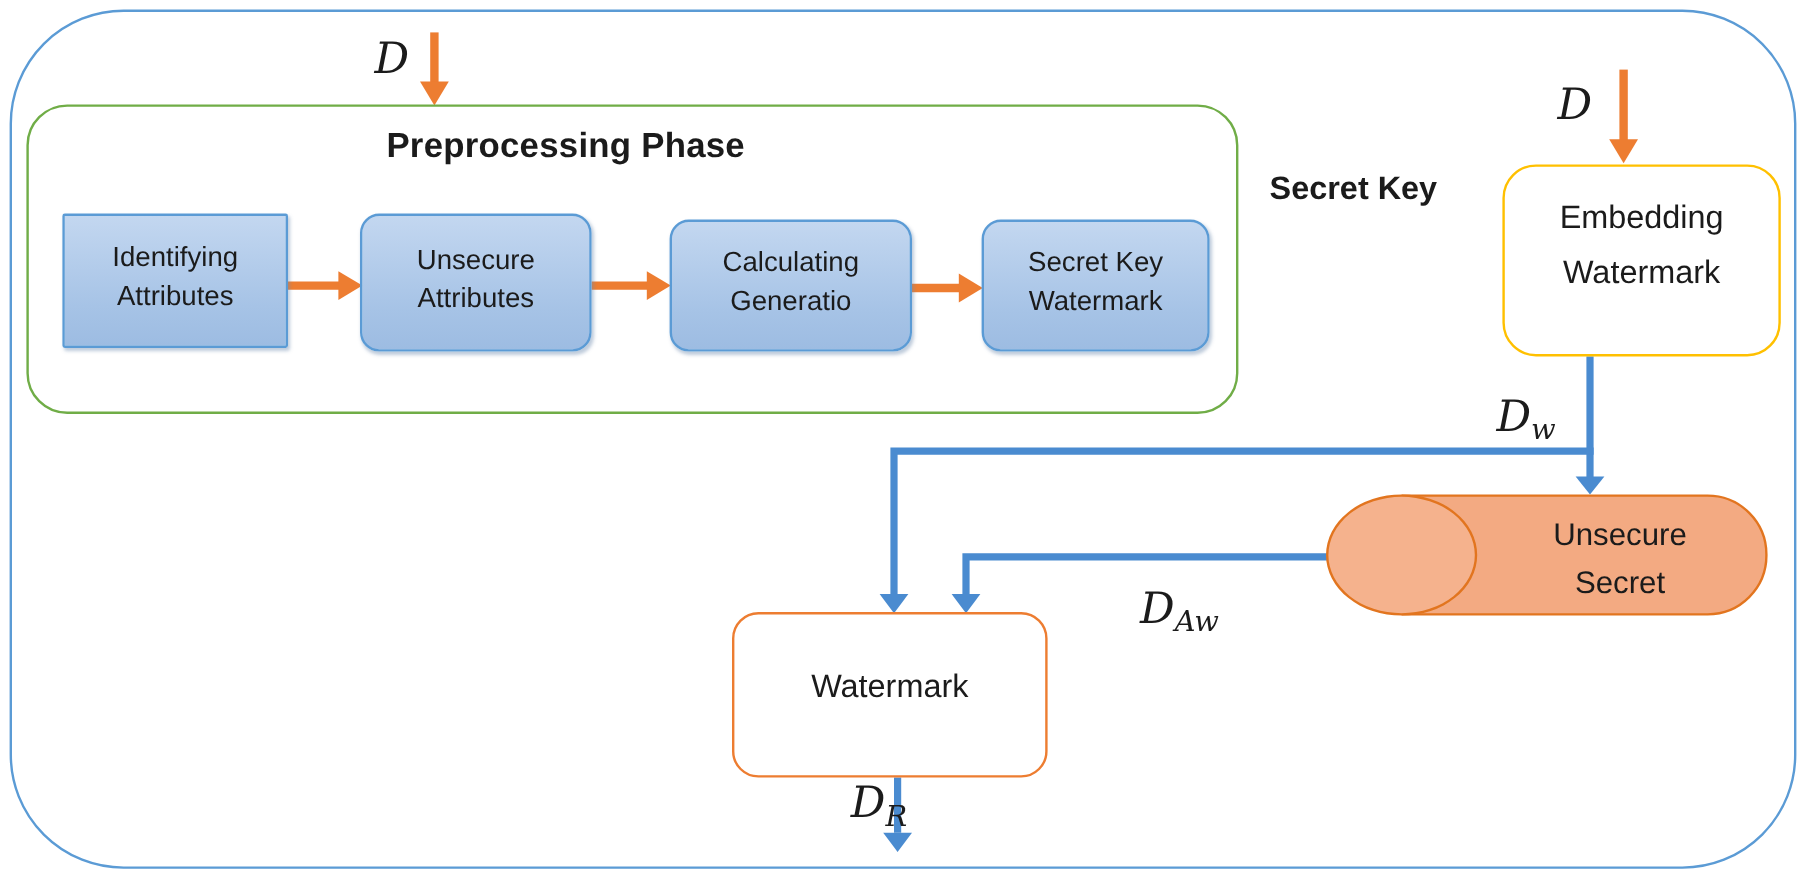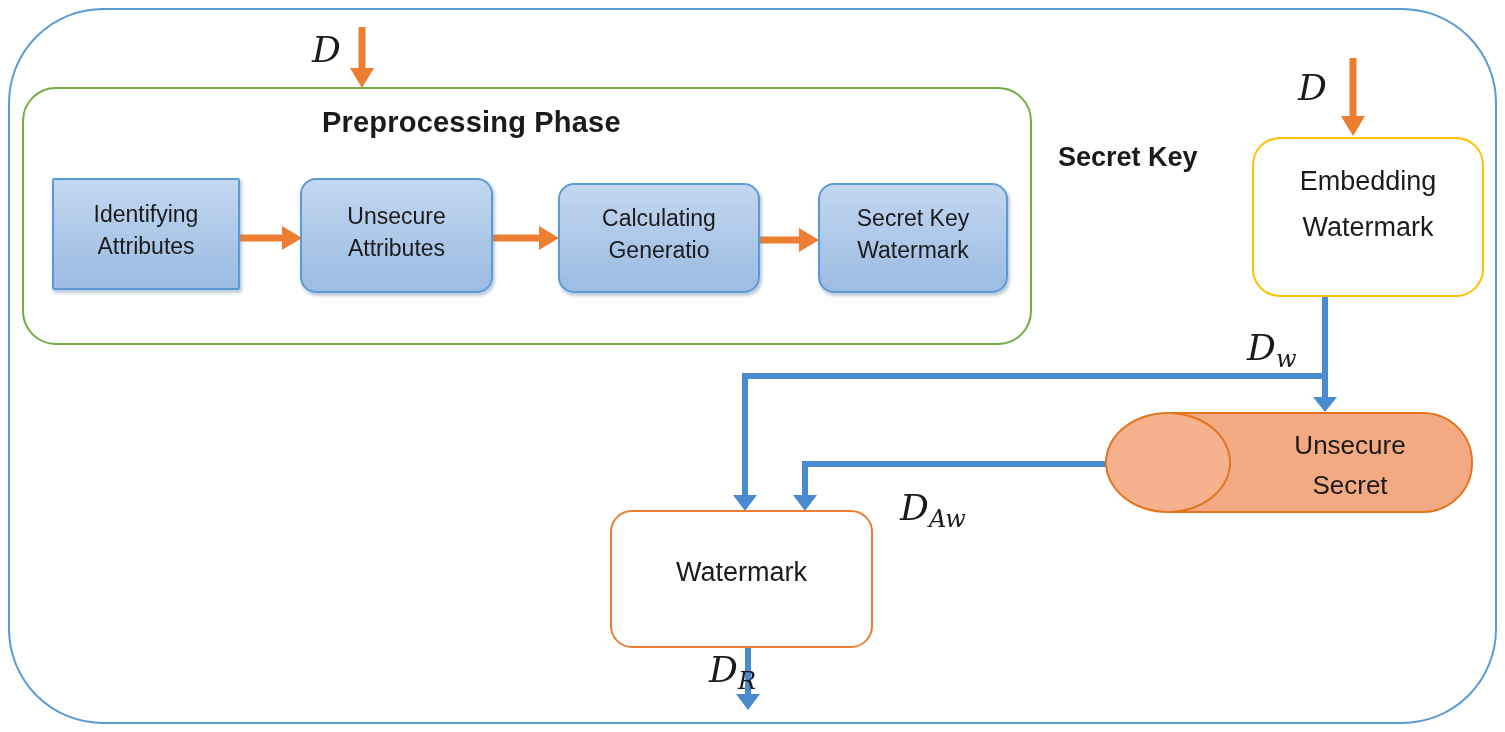--- a/index.html
+++ b/index.html
@@ -136,20 +136,20 @@
 
   <div class="abs math" style="left:312px;top:32px;">
     <span>D</span>
   </div>
   <div class="abs math" style="left:1298px;top:70px;">
     <span>D</span>
   </div>
   <div class="abs math" style="left:1247px;top:330px;">
     <span>D</span><sub>w</sub>
   </div>
-  <div class="abs math" style="left:900px;top:490px;">
+  <div class="abs math" style="left:950px;top:490px;">
     <span>D</span><sub>Aw</sub>
   </div>
   <div class="abs math" style="left:690px;top:652px;margin-left:19px;">
     <span>D</span><sub>R</sub>
   </div>
 
 </div>
 
 </body></html>

